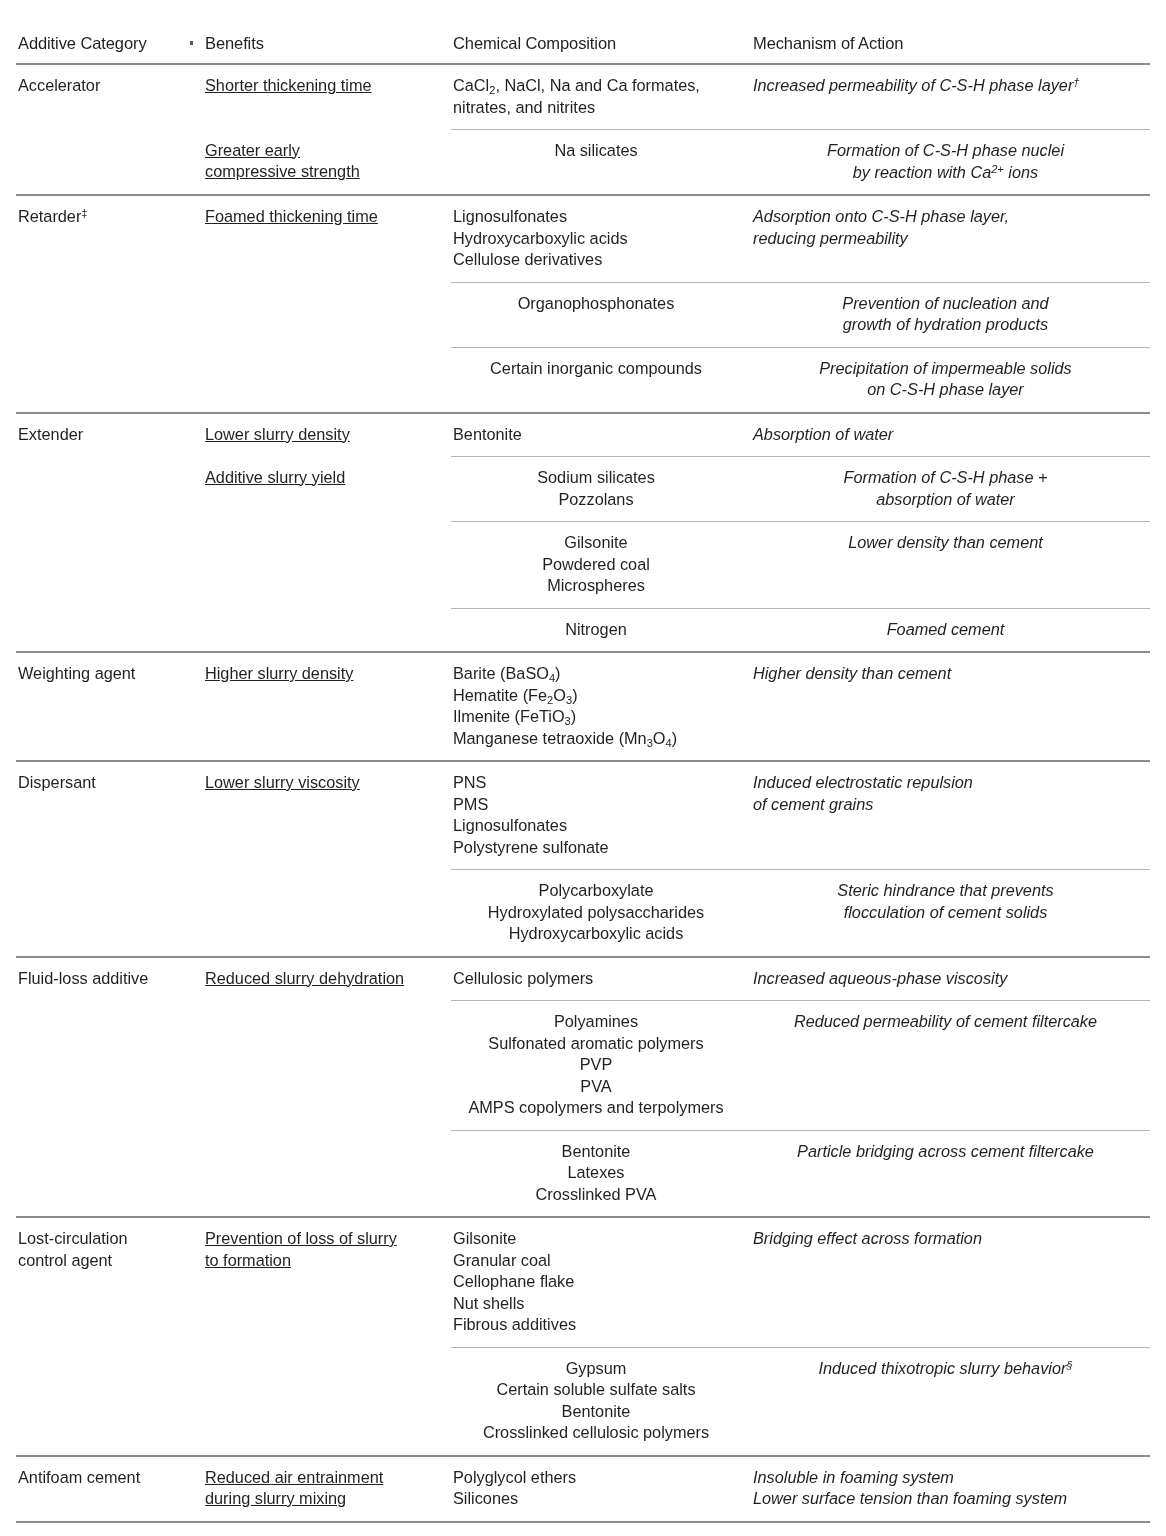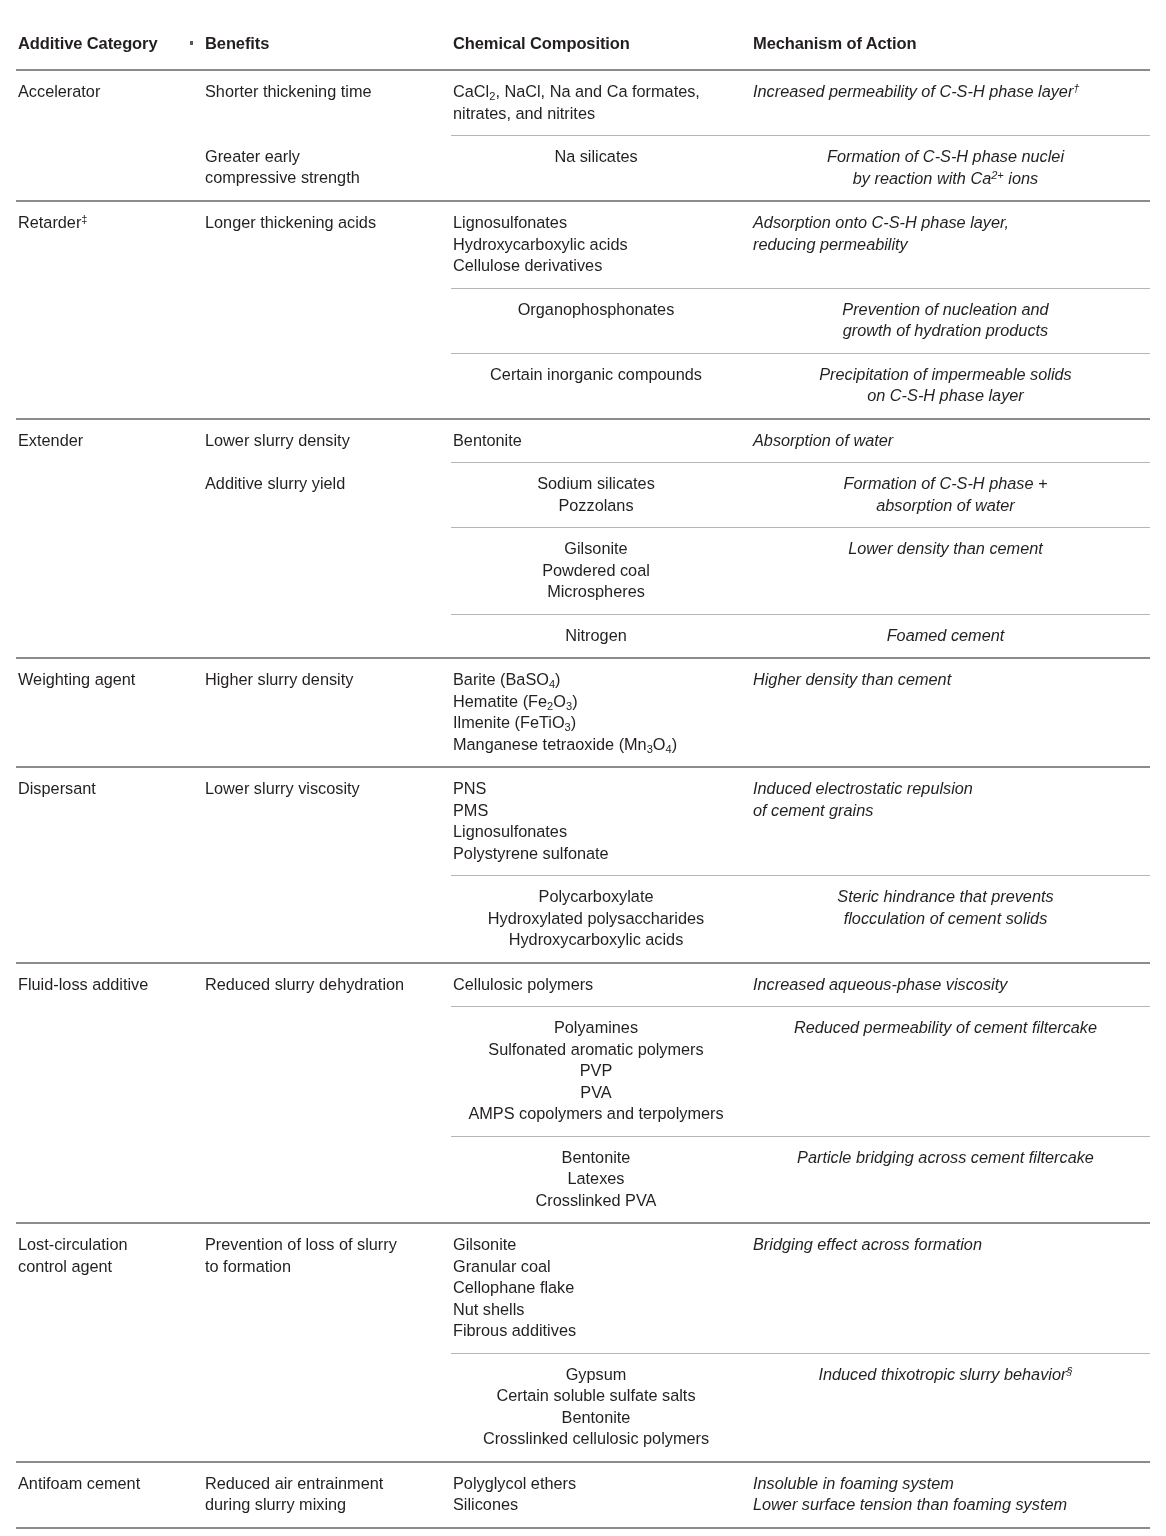--- a/index.html
+++ b/index.html
@@ -31,35 +31,35 @@
   col.c1 { width: 187px; }
   col.c2 { width: 248px; }
   col.c3 { width: 300px; }
   col.c4 { width: 399px; }
   tr.group > td { border-top: 2.2px solid #8c8c8c; }
 
   th, td { padding: 0; vertical-align: top; text-align: left; }
 
   .head th {
     font-size: 16.5px;
-    font-weight: bold;
+    font-weight: normal;
     letter-spacing: -0.1px;
-    padding: 9px 10px 16px 2px;
+    padding: 9px 10px 10px 2px;
     color: #231f20;
   }
 
   
   td.cell {
     font-size: 16.3px;
     line-height: 21.5px;
     padding: 10px 12px 11px 2px;
     color: #231f20;
   }
   td.cat { padding-left: 2px; }
-  td.ben { padding-left: 2px; }
+  td.ben { padding-left: 2px; text-decoration: underline; }
   td.chem { padding-left: 2px; }
   td.mech { padding-left: 2px; font-style: italic; }
 
   
   tr.sub > td.chem, tr.sub > td.mech { border-top: 1.4px solid #b5b5b5; text-align: center; }
 
   sub { font-size: 0.68em; vertical-align: -0.25em; line-height: 0; }
   sup { font-size: 0.68em; vertical-align: 0.42em; line-height: 0; }
 </style>
 </head>
@@ -89,21 +89,21 @@
           <td class="cell chem">CaCl<sub>2</sub>, NaCl, Na and Ca formates,<br>nitrates, and nitrites</td>
           <td class="cell mech">Increased permeability of C-S-H phase layer<sup>†</sup></td>
         </tr>
         <tr class="sub">
           <td class="cell ben">Greater early<br>compressive strength</td>
           <td class="cell chem">Na silicates</td>
           <td class="cell mech">Formation of C-S-H phase nuclei<br>by reaction with Ca<sup>2+</sup> ions</td>
         </tr>
         <tr class="group">
           <td class="cell cat" rowspan="3">Retarder<sup>‡</sup></td>
-          <td class="cell ben">Longer thickening acids</td>
+          <td class="cell ben">Foamed thickening time</td>
           <td class="cell chem">Lignosulfonates<br>Hydroxycarboxylic acids<br>Cellulose derivatives</td>
           <td class="cell mech">Adsorption onto C-S-H phase layer,<br>reducing permeability</td>
         </tr>
         <tr class="sub">
           <td class="cell ben"></td>
           <td class="cell chem">Organophosphonates</td>
           <td class="cell mech">Prevention of nucleation and<br>growth of hydration products</td>
         </tr>
         <tr class="sub">
           <td class="cell ben"></td>

